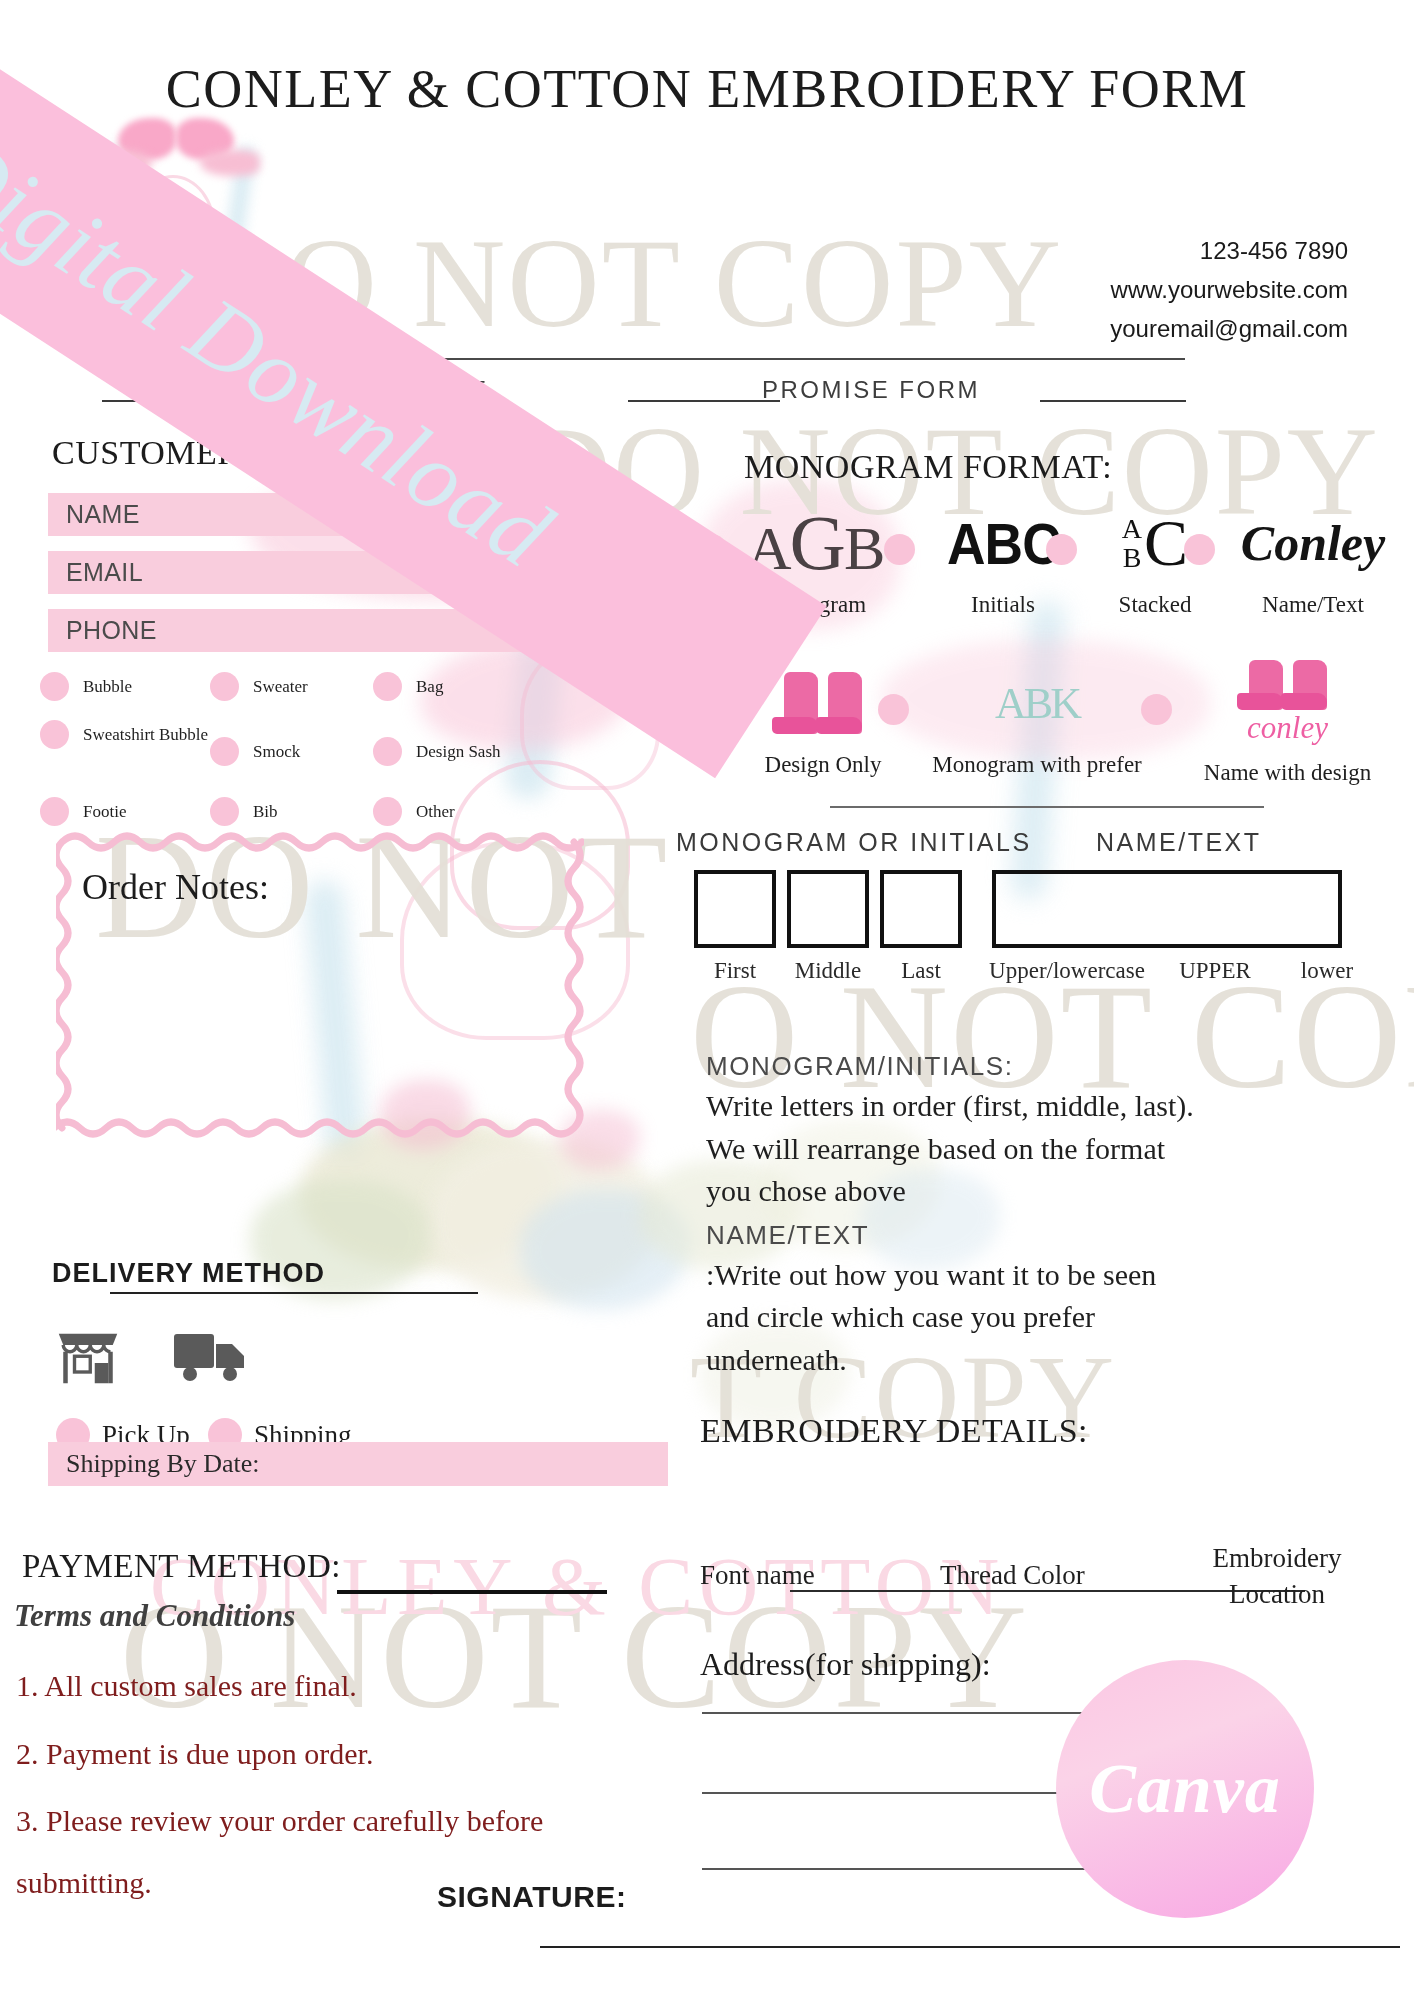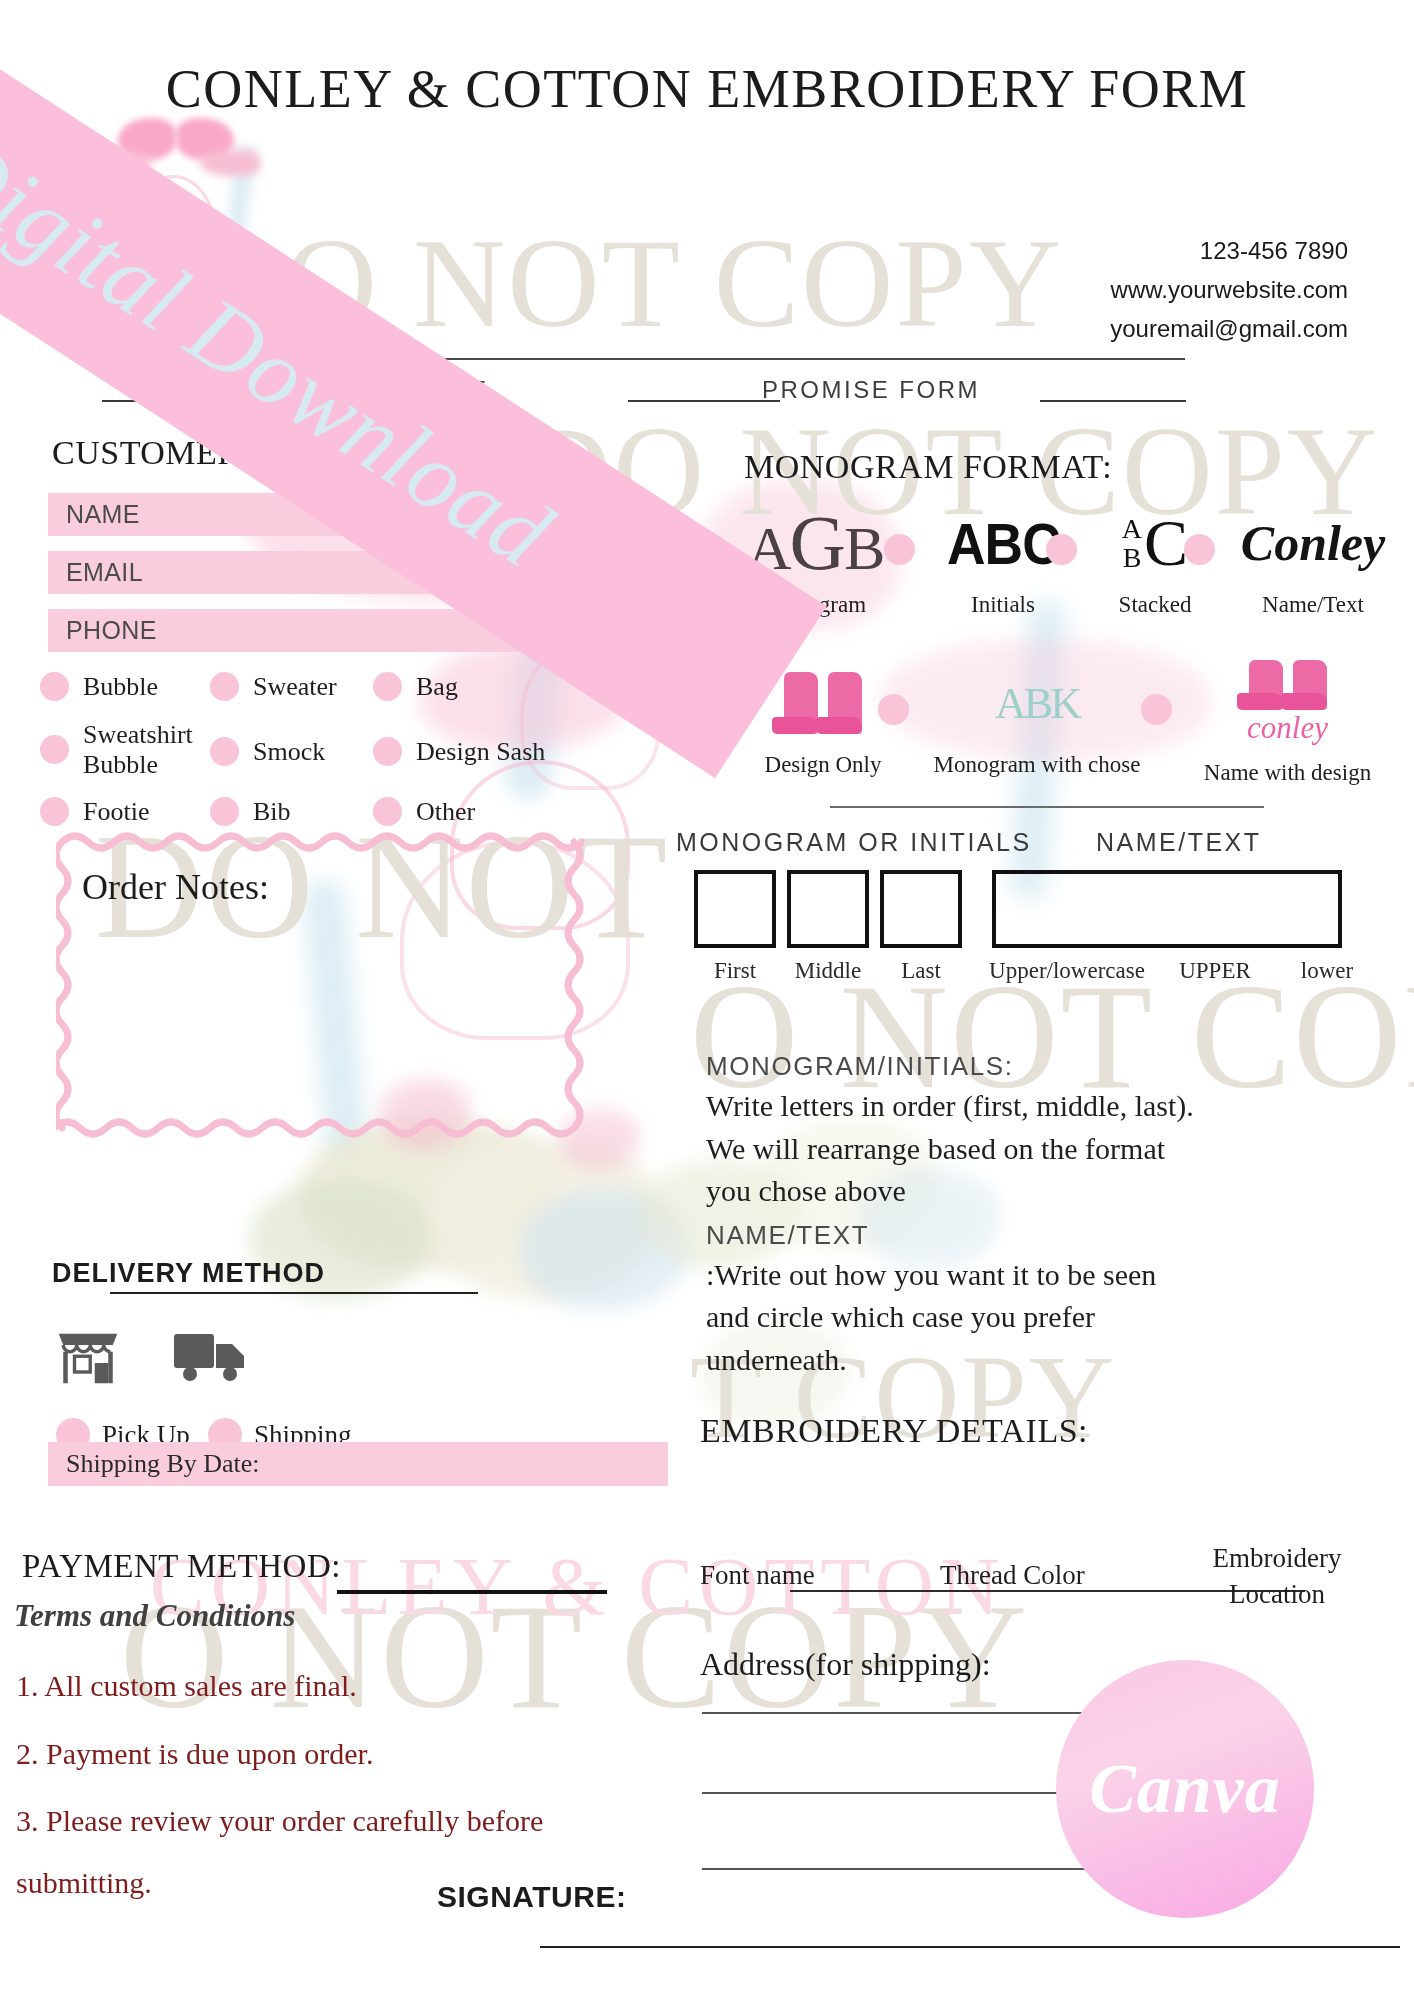--- a/index.html
+++ b/index.html
@@ -86,21 +86,21 @@
     letter-spacing:.4px;
   }
   #f-name  { top:493px; }
   #f-email { top:551px; }
   #f-phone { top:609px; }
 
   
   .opts { position:absolute; left:40px; top:672px; width:560px; }
   .opt { position:absolute; display:flex; align-items:center; gap:14px; }
   .dot { width:29px; height:29px; border-radius:50%; background:#f9c3d8; flex:none; }
-  .opt-lbl { font-family:"Liberation Serif", serif; font-size:26px; color:#1f1f1f; line-height:1.15; }
+  .opt-lbl { font-family:"Liberation Serif", serif; font-size:17px; color:#1f1f1f; line-height:1.15; }
 
   
   .notes-box { position:absolute; left:56px; top:828px; width:528px; height:325px; }
   .notes-box svg { position:absolute; inset:0; width:100%; height:100%; }
   .notes-lbl { position:absolute; left:26px; top:38px; font-size:36px;
                font-family:"Liberation Serif", serif; }
 
   
   .del-head { position:absolute; left:52px; top:1258px;
               font-family:"Liberation Sans", sans-serif; font-weight:bold;
@@ -399,21 +399,21 @@
         </span>
     </div>
     <div class="fmt-cap">Design Only</div>
   </div>
 
   <div class="fmt" style="left:922px; top:660px; width:230px;">
     <div class="dot"></div>
     <div class="fmt-art">
       <span class="mono-design">ABK</span>
     </div>
-    <div class="fmt-cap">Monogram with chose</div>
+    <div class="fmt-cap">Monogram with prefer</div>
   </div>
 
   <div class="fmt" style="left:1185px; top:660px; width:205px;">
     <div class="dot"></div>
     <div class="fmt-art" style="flex-direction:column; gap:0;">
       <span class="boots">
           <i class="boot" style="height:50px"></i>
           <i class="boot" style="height:50px"></i>
         </span>
       <span class="name-script-pink">conley</span>

